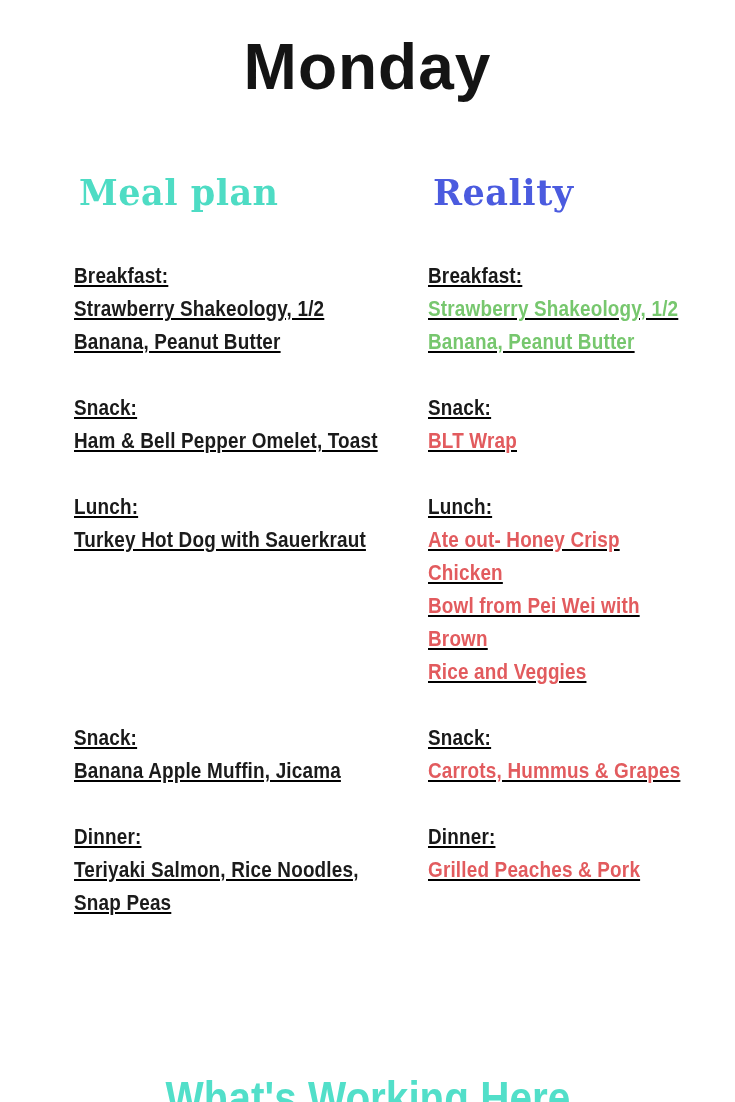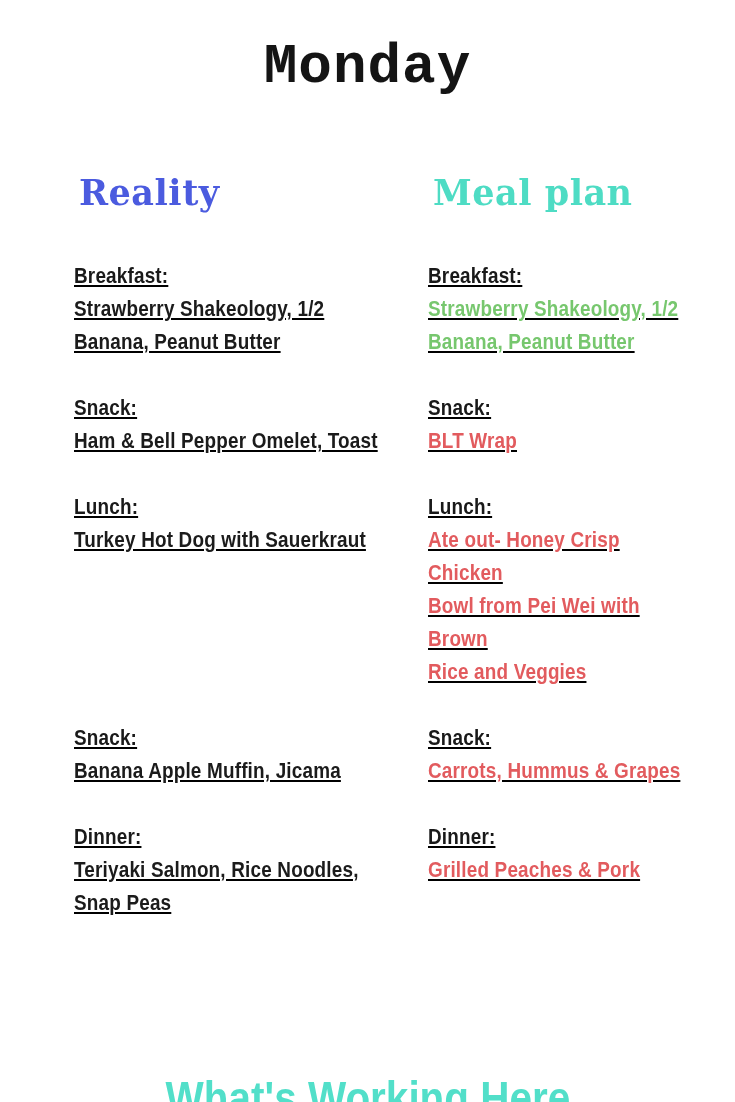--- a/index.html
+++ b/index.html
@@ -10,23 +10,23 @@
     position: relative;
     width: 735px;
     height: 1102px;
     background: #ffffff;
     overflow: hidden;
   }
 
   .page-title {
     margin-top: 32px;
     text-align: center;
-    font-family: Liberation Mono, monospace;
+    font-family: Liberation Sans, sans-serif;
     font-weight: 700;
-    font-size: 56px;
+    font-size: 64px;
     line-height: 70px;
     letter-spacing: 1px;
     color: #141414;
   }
 
   .grid {
     display: grid;
     grid-template-columns: 354px 1fr;
     padding: 0 38px 0 74px;
   }
@@ -79,22 +79,22 @@
   }
 </style>
 </head>
 <body>
 
 <div class="page">
 
   <h1 class="page-title" style="color: rgb(20, 20, 20);">Monday</h1>
 
   <div class="grid headers-row">
+    <h2 class="col-header" style="color: rgb(78, 220, 196);">Meal plan</h2>
     <h2 class="col-header" style="color: rgb(75, 91, 223);">Reality</h2>
-    <h2 class="col-header" style="color: rgb(78, 220, 196);">Meal plan</h2>
   </div>
 
   <div class="rows">
 
     <div class="grid meal-row">
       <div class="cell">
         <div class="condense">
           <div class="meal-label">Breakfast:</div>
           <div class="meal-text plan">Strawberry Shakeology, 1/2
 Banana, Peanut Butter</div>

